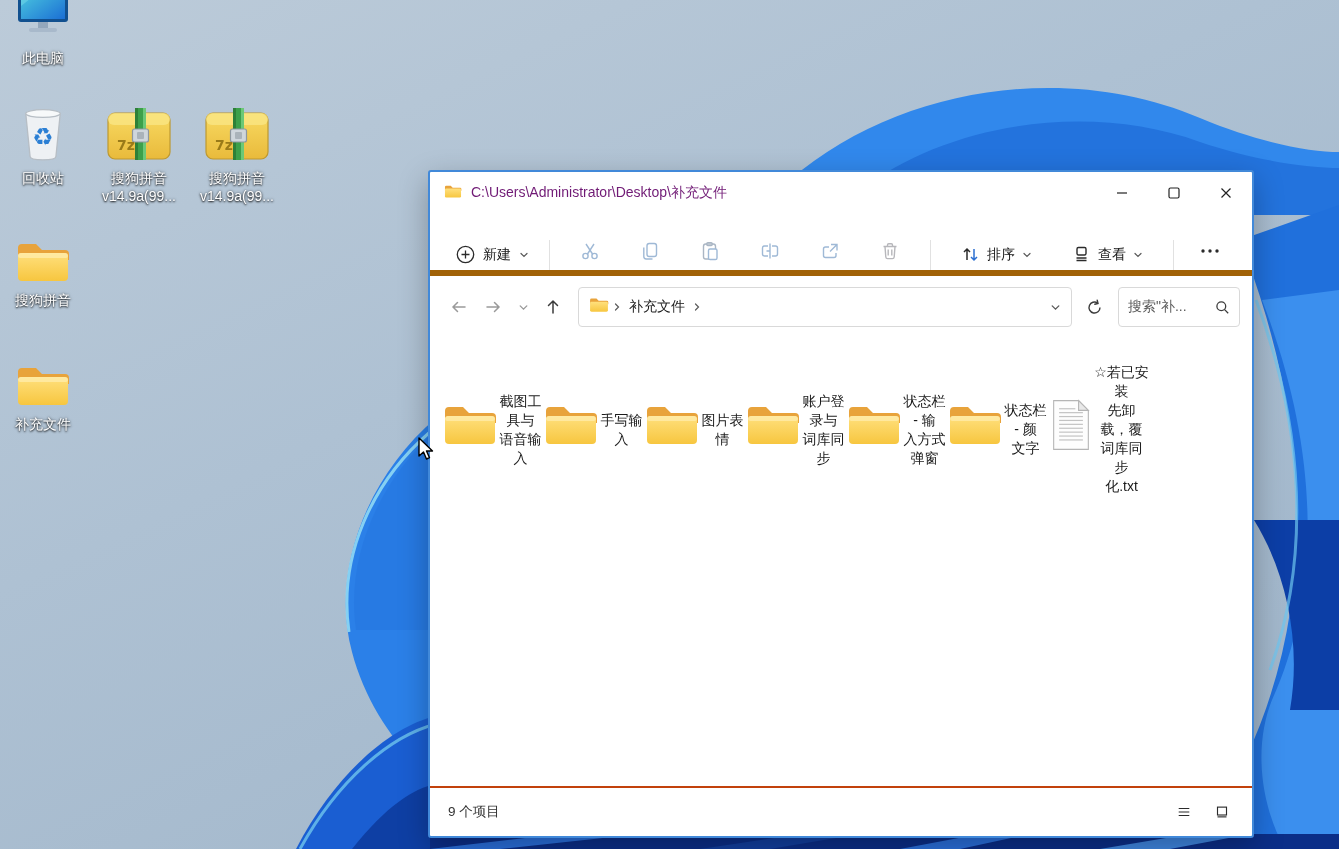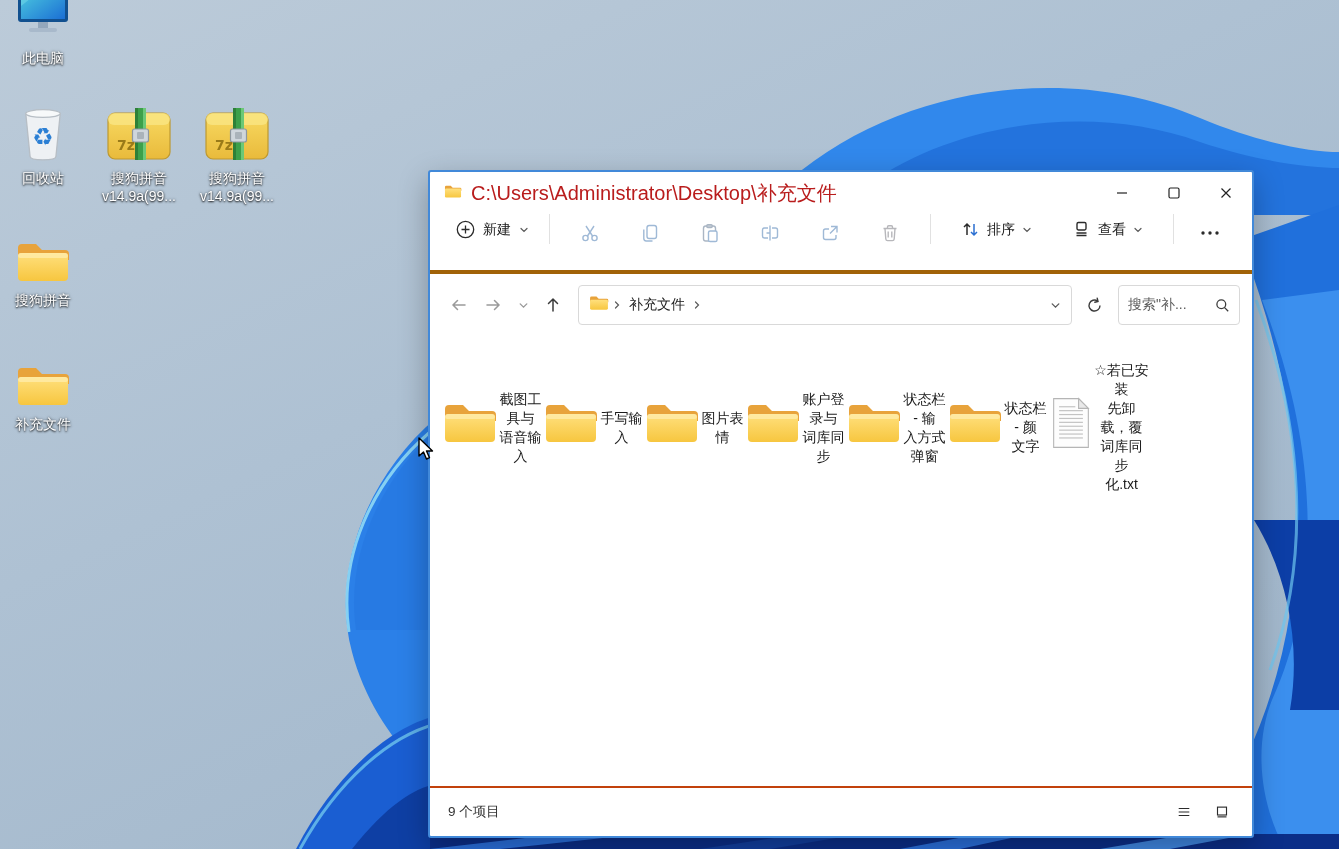--- a/index.html
+++ b/index.html
@@ -25,26 +25,26 @@
     text-shadow:0 1px 2px rgba(0,0,0,.85),0 0 3px rgba(0,0,0,.55);
   }
   
   .window{
     position:absolute;left:428px;top:170px;width:826px;height:668px;
     background:#fff;border:2px solid #4189d9;border-radius:3px;box-sizing:border-box;
     box-shadow:0 10px 30px rgba(0,0,0,.28);
     display:flex;flex-direction:column;color:#1b1b1b;
   }
   .titlebar{height:42px;flex:0 0 auto;display:flex;align-items:center;padding-left:14px;}
-  .titletext{font-size:20px;margin-left:9px;color:#b91c1c;}
+  .titletext{font-size:14px;margin-left:9px;color:#701a75;}
   .controls{margin-left:auto;display:flex;height:100%;align-self:stretch;}
   .ctrl{width:52px;display:flex;align-items:center;justify-content:center;background:transparent;border:0;}
   .toolbar{
-    height:56px;flex:0 0 auto;display:flex;align-items:flex-start;padding:0 16px;
-    border-bottom:4px solid #a16207;
+    height:56px;flex:0 0 auto;display:flex;align-items:flex-end;padding:0 16px;
+    border-bottom:6px solid #a16207;
   }
   .tb-new{
     display:flex;align-items:center;gap:8px;border:0;background:transparent;
     font-size:14px;color:#191919;padding:6px 10px;border-radius:4px;
   }
   .tb-sep{width:1px;height:30px;background:#e1e1e1;margin:0 10px;}
   .tb-ic{
     width:44px;height:38px;display:flex;align-items:center;justify-content:center;
     border:0;background:transparent;margin:0 8px;border-radius:4px;
   }

